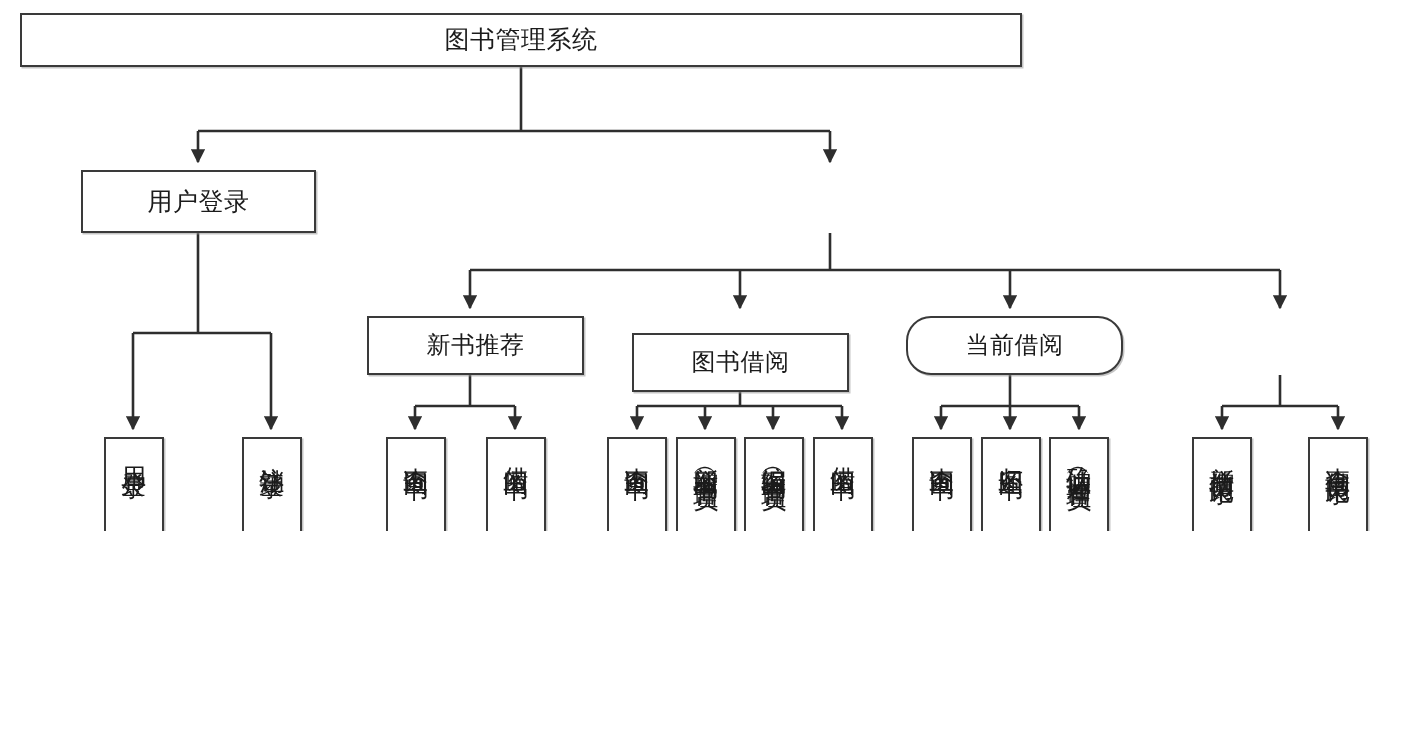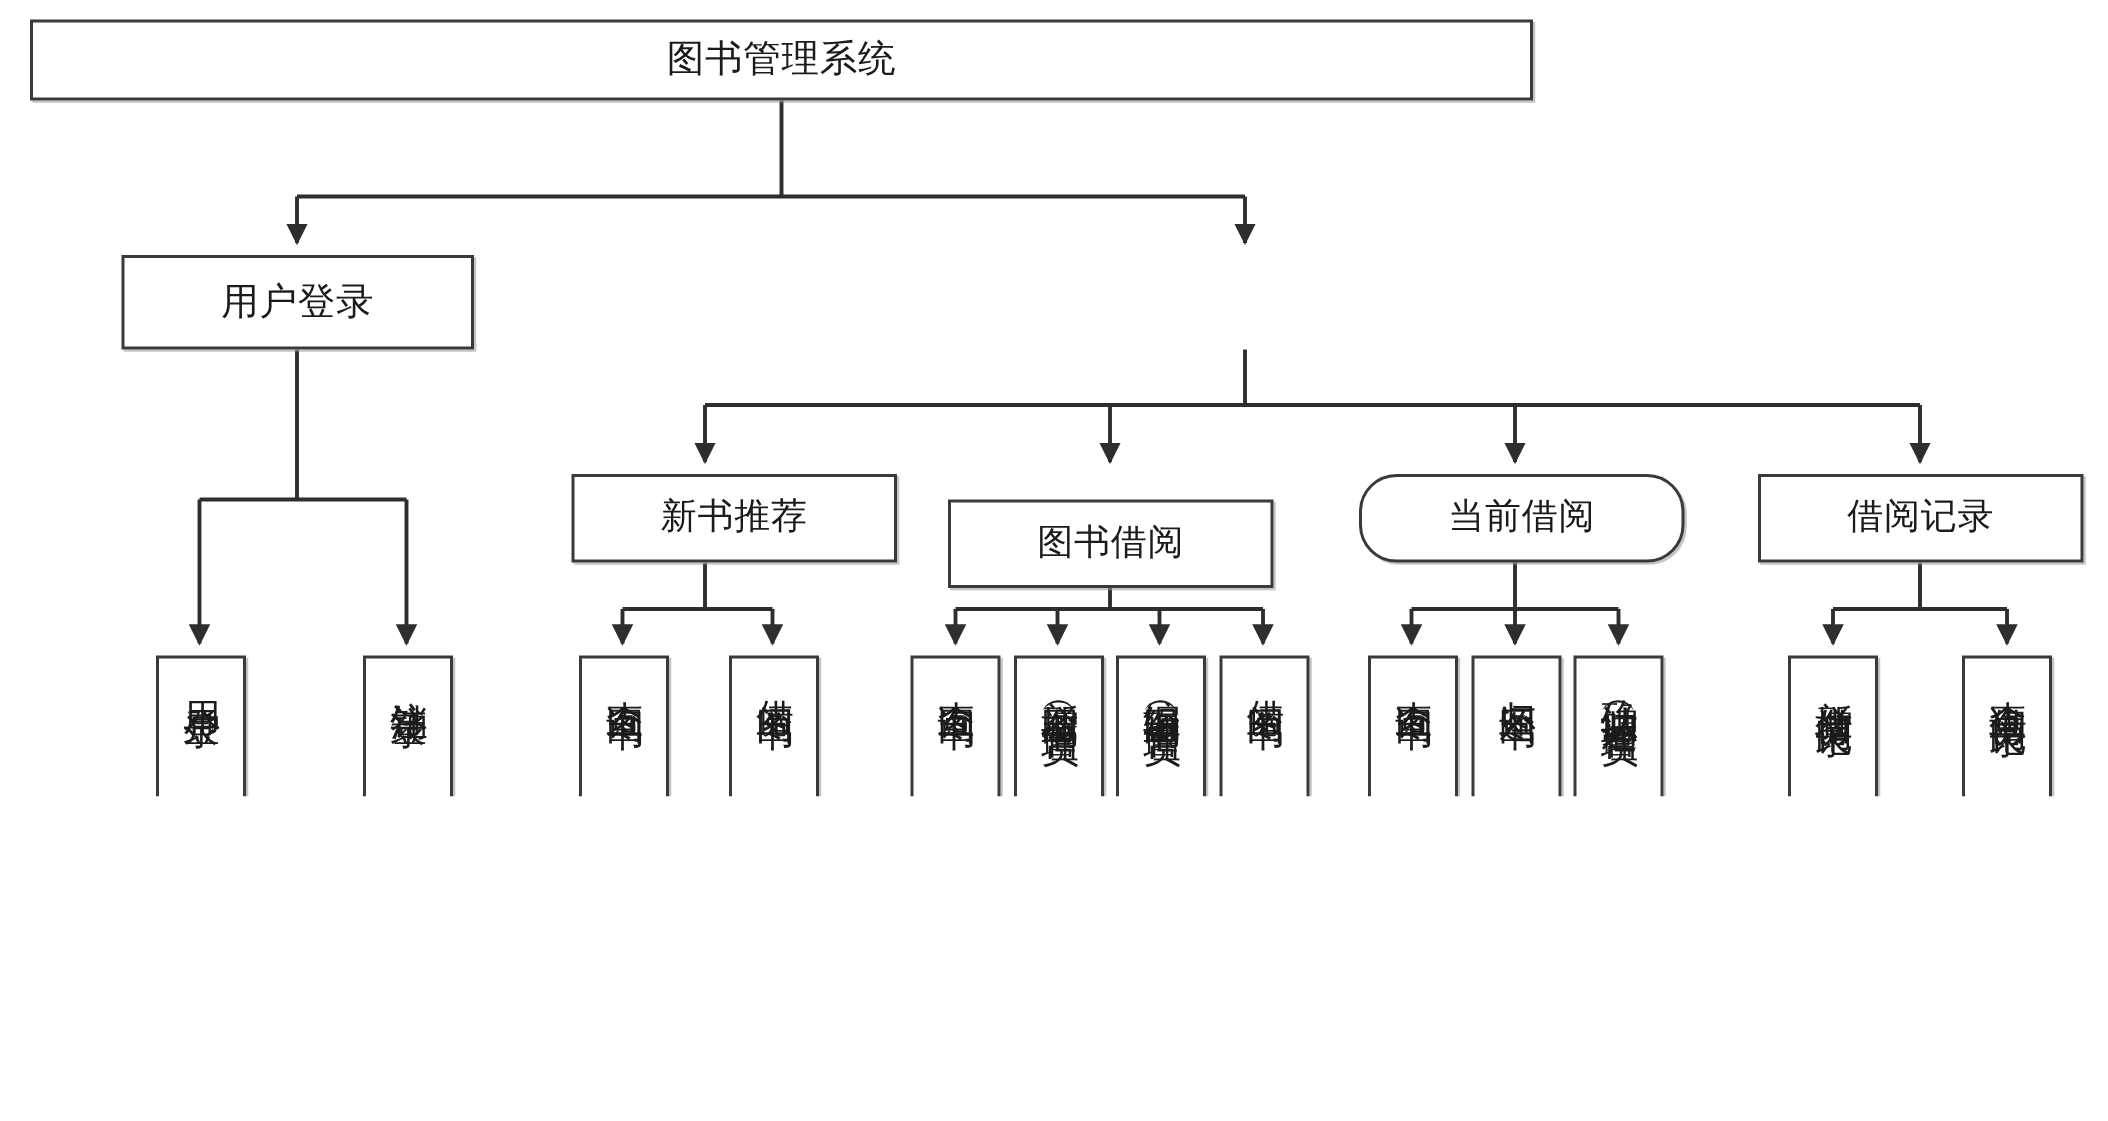--- a/index.html
+++ b/index.html
@@ -127,31 +127,28 @@
   </svg>
 
   <div class="node root" style="left:20px; top:13px; width:1002px; height:54px;">
     <span class="lbl">图书管理系统</span>
   </div>
 
   <div class="node h2" style="left:81px; top:170px; width:235px; height:63px;">
     <span class="lbl">用户登录</span>
   </div>
 
-  <div class="node h3" style="left:381px; top:316px; width:217px; height:59px;">
+  <div class="node h3" style="left:367px; top:316px; width:217px; height:59px;">
     <span class="lbl">新书推荐</span>
   </div>
   <div class="node h3" style="left:632px; top:316px; width:217px; height:59px;margin-top:17px;">
     <span class="lbl">图书借阅</span>
   </div>
   <div class="node h3" style="left:906px; top:316px; width:217px; height:59px;border-radius:25px;">
     <span class="lbl">当前借阅</span>
-  </div>
-  <div class="node h3" style="left:1172px; top:316px; width:217px; height:59px;">
-    <span class="lbl">借阅记录</span>
   </div>
 
   <div class="node leaf" style="left:104px; top:437px; width:60px; height:298px;">
     <span class="lbl">用户登录</span>
   </div>
   <div class="node leaf" style="left:242px; top:437px; width:60px; height:298px;">
     <span class="lbl">注销登录</span>
   </div>
 
   <div class="node leaf" style="left:386px; top:437px; width:60px; height:298px;">

